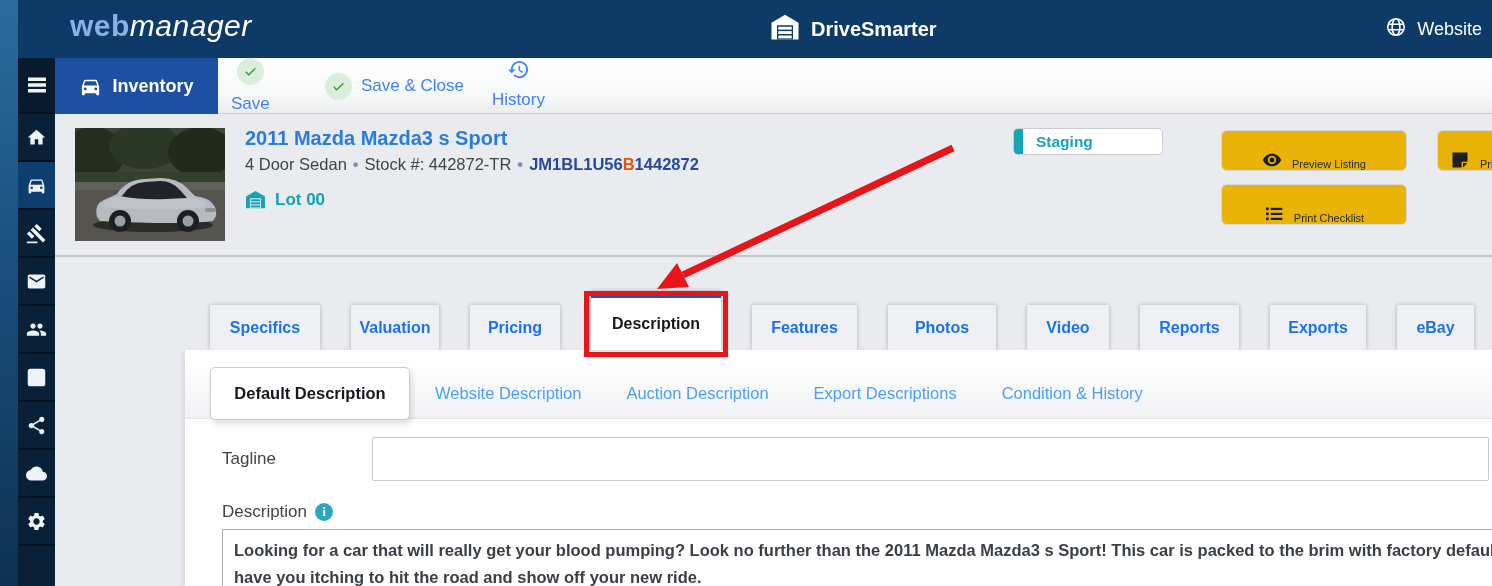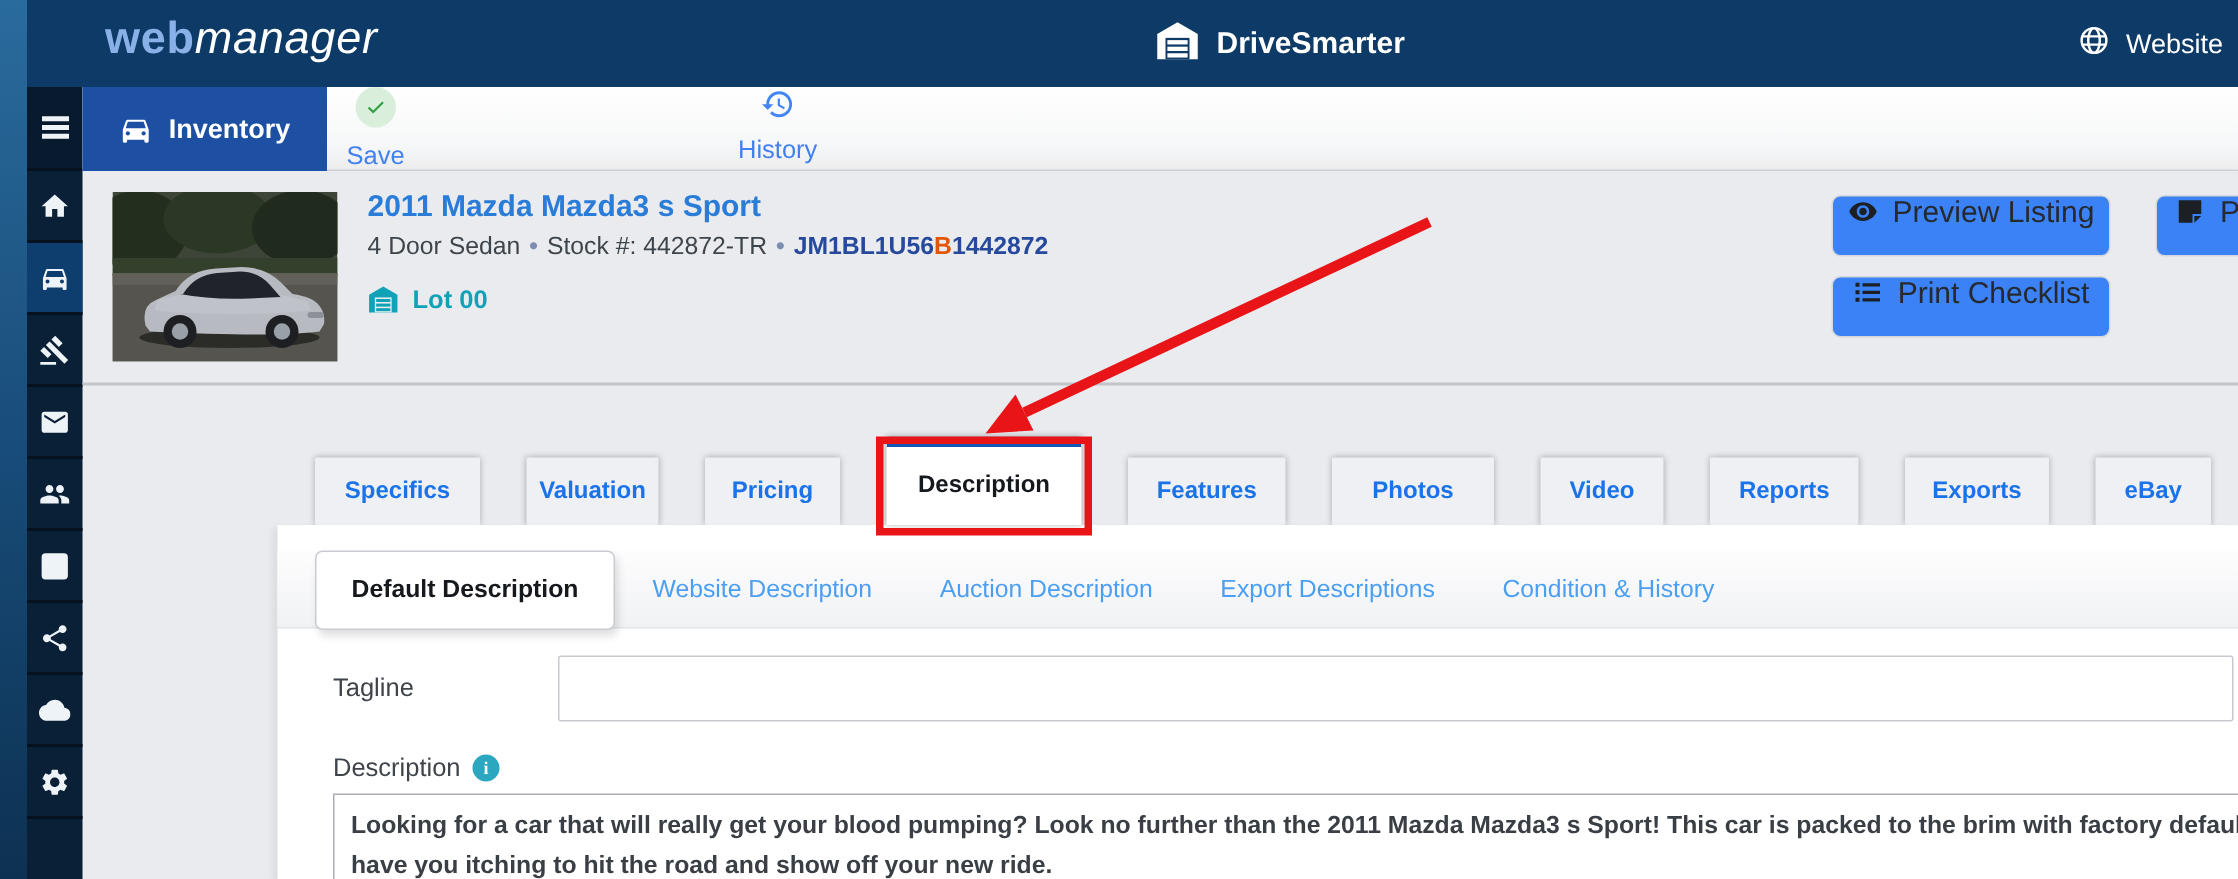--- a/index.html
+++ b/index.html
@@ -50,22 +50,22 @@
   .vin{font-weight:bold;color:#26499d;margin-top:32px;}
   .vin-b{font-weight:bold;color:#e25608;}
   .v-lot{position:absolute;left:245px;top:189px;display:flex;align-items:center;gap:9px;color:#10a3b8;font-size:17px;font-weight:bold;}
   .v-lot svg{width:21px;height:21px;fill:#10a3b8;}
 
   .badge{position:absolute;left:1013px;top:128px;width:150px;height:27px;background:#fff;border:1px solid #c9cdd2;
       border-radius:5px;display:flex;align-items:center;overflow:hidden;cursor:pointer;}
   .badge .bar{width:9px;align-self:stretch;background:#18a2b8;}
   .badge .lbl{padding-left:13px;color:#1ba2b8;font-size:15.5px;font-weight:bold;}
 
-  .btn{position:absolute;height:41px;background:#3b82f6;border:1px solid #d4d7db;border-radius:6px;
-      display:flex;align-items:flex-start;justify-content:center;gap:10px;font-size:20px;color:#26292e;cursor:pointer;}
+  .btn{position:absolute;height:41px;background:#eab308;border:1px solid #d4d7db;border-radius:6px;
+      display:flex;align-items:flex-end;justify-content:center;gap:10px;font-size:11px;color:#26292e;cursor:pointer;}
   .btn svg{width:20px;height:20px;fill:#1c2025;}
   .btn-preview{left:1221px;top:130px;width:186px;}
   .btn-pri{left:1437px;top:130px;width:130px;justify-content:flex-start;padding-left:12px;}
   .btn-checklist{left:1221px;top:184px;width:186px;}
 
   .divider{position:absolute;left:55px;top:255px;width:1437px;height:2px;background:#c2c5ca;}
 
   
   .tabs{position:absolute;left:185px;top:305px;display:flex;gap:6px;align-items:flex-start;}
   .tab{height:45px;background:#eef0f3;box-shadow:0 0 4px rgba(0,0,0,.28);display:flex;align-items:center;justify-content:center;
@@ -200,20 +200,28 @@
         </svg>
       <span>Inventory</span>
     </div>
     <div class="tbtn" style="left:176px;flex-direction:column;">
       <span class="check-circle">
         <svg viewBox="0 0 24 24">
             <path d="M9.55 15.15 5.9 11.5l-1.4 1.4 5.05 5.05 10-10-1.4-1.4z"></path>
           </svg>
       </span>
       <span>Save</span>
+    </div>
+    <div class="tbtn" style="left:270px;">
+      <span class="check-circle">
+        <svg viewBox="0 0 24 24">
+            <path d="M9.55 15.15 5.9 11.5l-1.4 1.4 5.05 5.05 10-10-1.4-1.4z"></path>
+          </svg>
+      </span>
+      <span>Save &amp; Close</span>
     </div>
     <div class="tbtn" style="left:437px;flex-direction:column;">
       <svg class="hist-ic" viewBox="0 0 24 24">
           <path d="M13 3c-4.97 0-9 4.03-9 9H1l3.89 3.89.07.14L9 12H6c0-3.87 3.13-7 7-7s7 3.13 7 7-3.13 7-7 7c-1.93 0-3.68-.79-4.94-2.06l-1.42 1.42C8.27 19.99 10.51 21 13 21c4.97 0 9-4.03 9-9s-4.03-9-9-9zm-1 5v5l4.28 2.54.72-1.21-3.5-2.08V8H12z"></path>
         </svg>
       <span>History</span>
     </div>
   </div>
 
   <div class="thumb">
@@ -246,20 +254,24 @@
         <rect class="garage-gap" x="5.6" y="10.6" width="12.8" height="11.4"></rect>
         <g fill="#10a3b8">
           <rect x="6.6" y="11.8" width="10.8" height="2.3"></rect>
           <rect x="6.6" y="15.3" width="10.8" height="2.3"></rect>
           <rect x="6.6" y="18.8" width="10.8" height="2.3"></rect>
         </g>
       </svg>
     <span>Lot 00</span>
   </div>
 
+  <div class="badge">
+    <span class="bar"></span>
+    <span class="lbl">Staging</span>
+  </div>
 
   <div class="btn btn-preview">
     <svg viewBox="0 0 24 24">
         <path d="M12 4.5C7 4.5 2.7 7.6 1 12c1.7 4.4 6 7.5 11 7.5s9.3-3.1 11-7.5c-1.7-4.4-6-7.5-11-7.5zM12 17c-2.8 0-5-2.2-5-5s2.2-5 5-5 5 2.2 5 5-2.2 5-5 5zm0-8c-1.7 0-3 1.3-3 3s1.3 3 3 3 3-1.3 3-3-1.3-3-3-3z"></path>
       </svg>
     <span>Preview Listing</span>
   </div>
   <div class="btn btn-pri">
     <svg viewBox="0 0 24 24">
         <path d="M3 3h18v11h-7v7H3z"></path>

